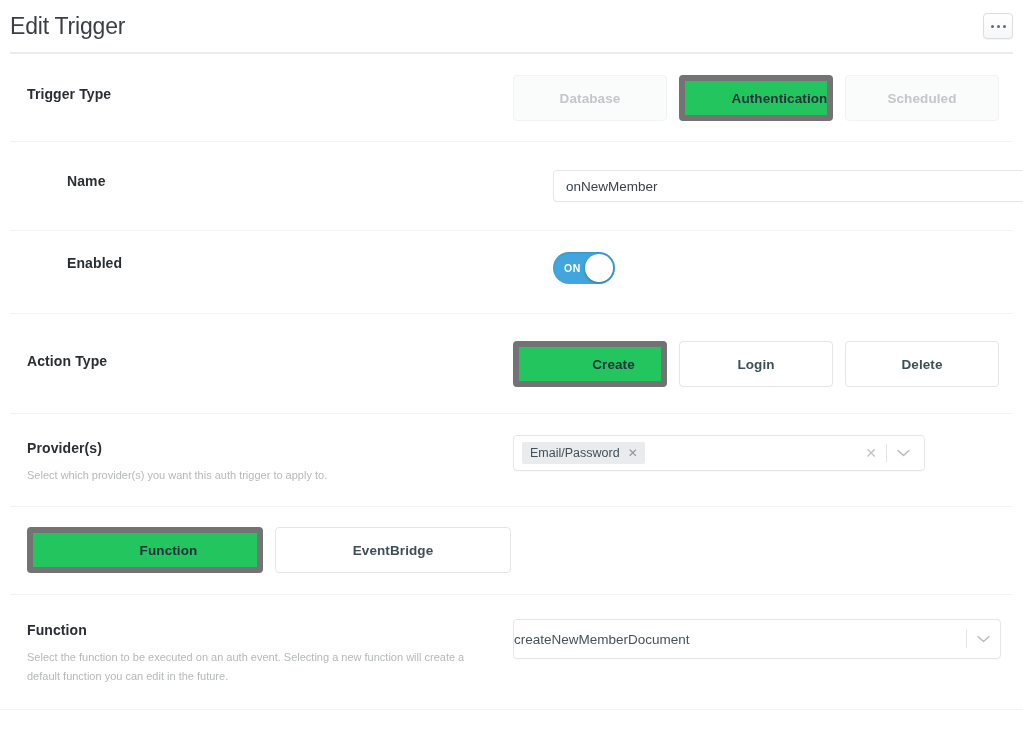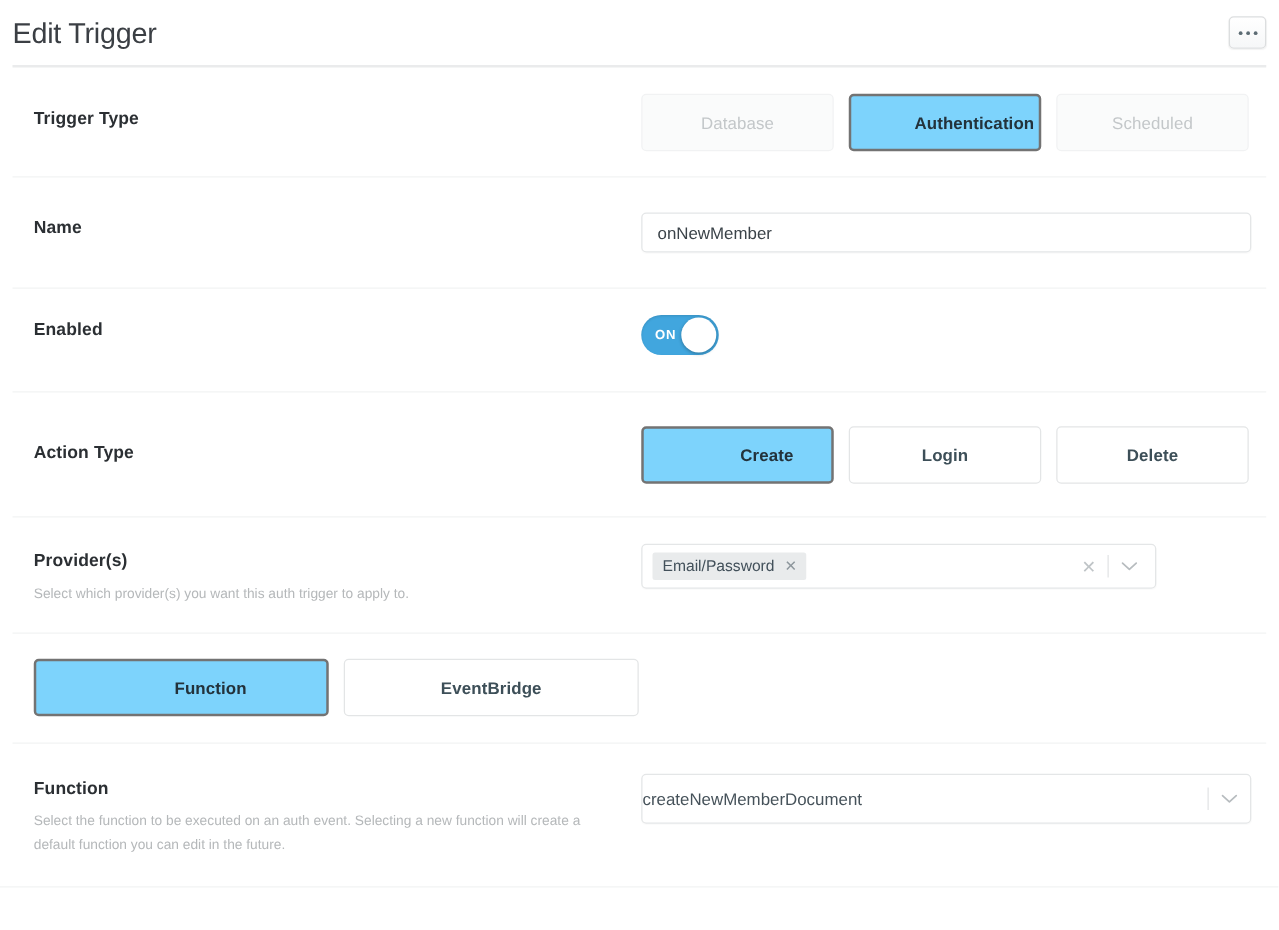--- a/index.html
+++ b/index.html
@@ -120,30 +120,30 @@
     letter-spacing: 0.1px;
     cursor: pointer;
     background: #ffffff;
     border: 1px solid #e3e5e6;
     color: #3d4f58;
     user-select: none;
   }
   .seg-btn.w154 { width: 154px; }
   .seg-btn.w236 { width: 236px; }
   .seg-btn.selected {
-    border: 2px solid #737373;
+    border: 6px solid #737373;
     color: #23323b;
-    background: #7dd3fc;
+    background: #22c55e;
     padding-left: 47px;
   }
   .seg-btn.disabled {
     background: #fafbfb;
     border: 1px solid #f1f2f3;
     color: #c3c7c9;
-    font-weight: normal;
+    font-weight: bold;
     cursor: default;
   }
 
   
   .text-input {
     width: 488px;
     height: 32px;
     border: 1px solid #e4e6e7;
     border-radius: 4px;
     background: #ffffff;
@@ -246,21 +246,21 @@
   
   .row-trigger   { padding-top: 21px; padding-bottom: 21px; min-height: 83px; }
   .row-name      { padding-top: 28px; padding-bottom: 29px; min-height: 83px; }
   .row-enabled   { padding-top: 21px; padding-bottom: 30px; min-height: 81px; }
   .row-action    { padding-top: 27px; padding-bottom: 27px; min-height: 81px; }
   .row-provider  { padding-top: 21px; padding-bottom: 22px; min-height: 78px; }
   .row-event     { padding-top: 20px; padding-bottom: 22px; min-height: 83px; }
   .row-function  { padding-top: 24px; padding-bottom: 24px; min-height: 81px; }
 
   .row-enabled .row-label,
-  .row-name .row-label { padding-top: 2px; }
+  .row-name .row-label { padding-top: 2px; margin-left: 40px; }
   .row-trigger .row-label { padding-top: 10px; }
   .row-action .row-label { padding-top: 11px; }
   .row-event  .row-label { padding-top: 3px; }
   .row-function .row-label { padding-top: 2px; }
 </style>
 </head>
 <body>
 
 <div class="page">
 

